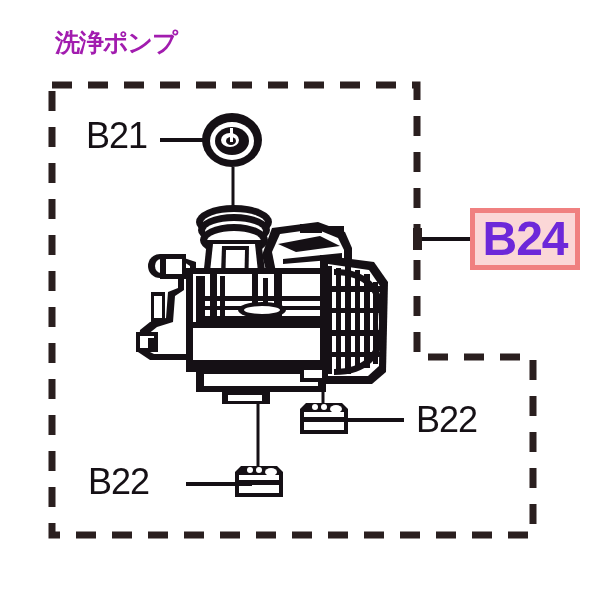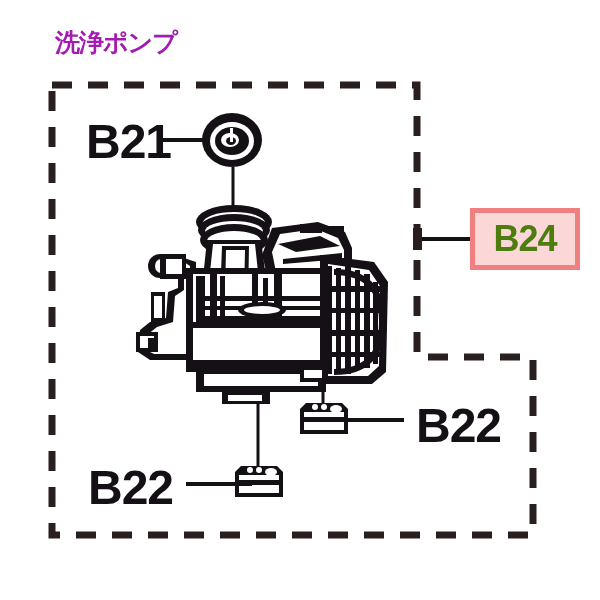--- a/index.html
+++ b/index.html
@@ -32,22 +32,22 @@
   
   #dashed-region {
     position: absolute;
     left: 0; top: 0;
     width: 600px; height: 600px;
   }
 
   
   .plain-label {
     position: absolute;
-    font-size: 48px;
-    font-weight: bold;
+    font-size: 36px;
+    font-weight: normal;
     color: #151015;
     letter-spacing: -1px;
     white-space: nowrap;
     line-height: 1;
   }
   #label-b21 { left: 86px;  top: 118px; }
   #label-b22-right { left: 416px; top: 402px; }
   #label-b22-left  { left: 88px;  top: 464px; }
 
   
@@ -58,23 +58,23 @@
     width: 110px;
     height: 62px;
     background: #fbd7d7;
     border: 5px solid #f08080;
     box-sizing: border-box;
     display: flex;
     align-items: center;
     justify-content: center;
   }
   #label-b24 .txt {
-    font-size: 36px;
+    font-size: 48px;
     font-weight: bold;
-    color: #4d7c0f;
+    color: #6d28d9;
     letter-spacing: -1px;
     line-height: 1;
   }
 
   
   #artwork {
     position: absolute;
     left: 0; top: 0;
     width: 600px; height: 600px;
   }

